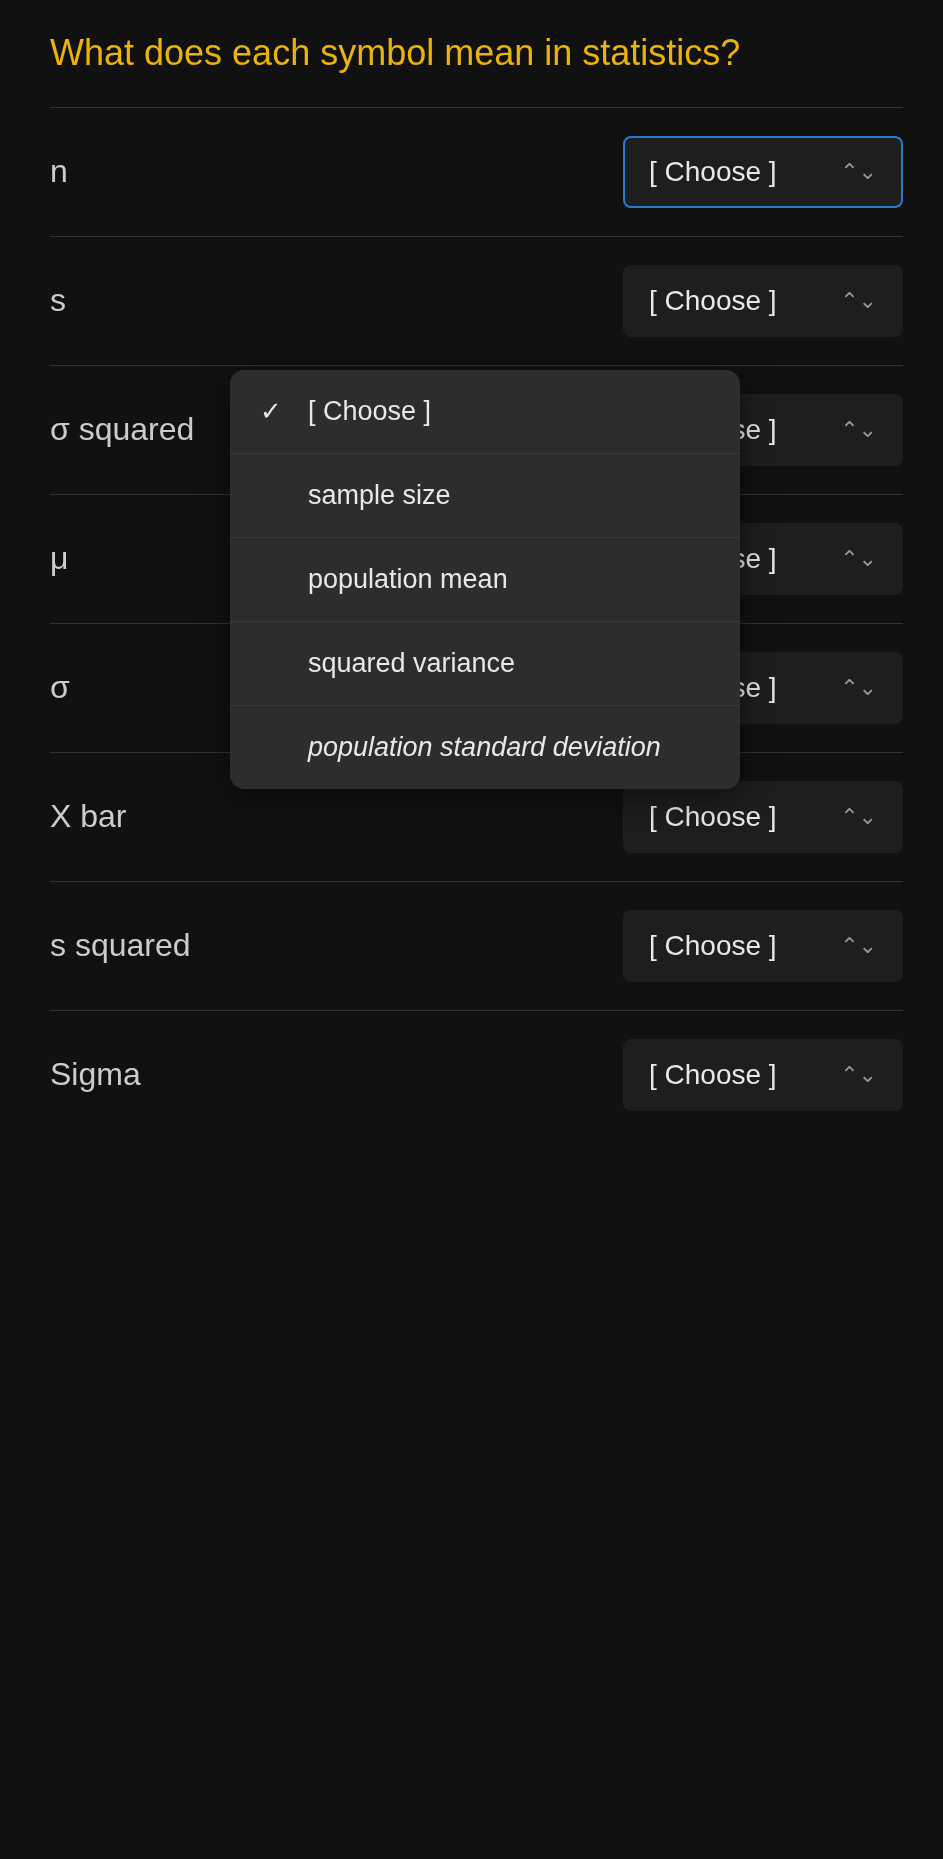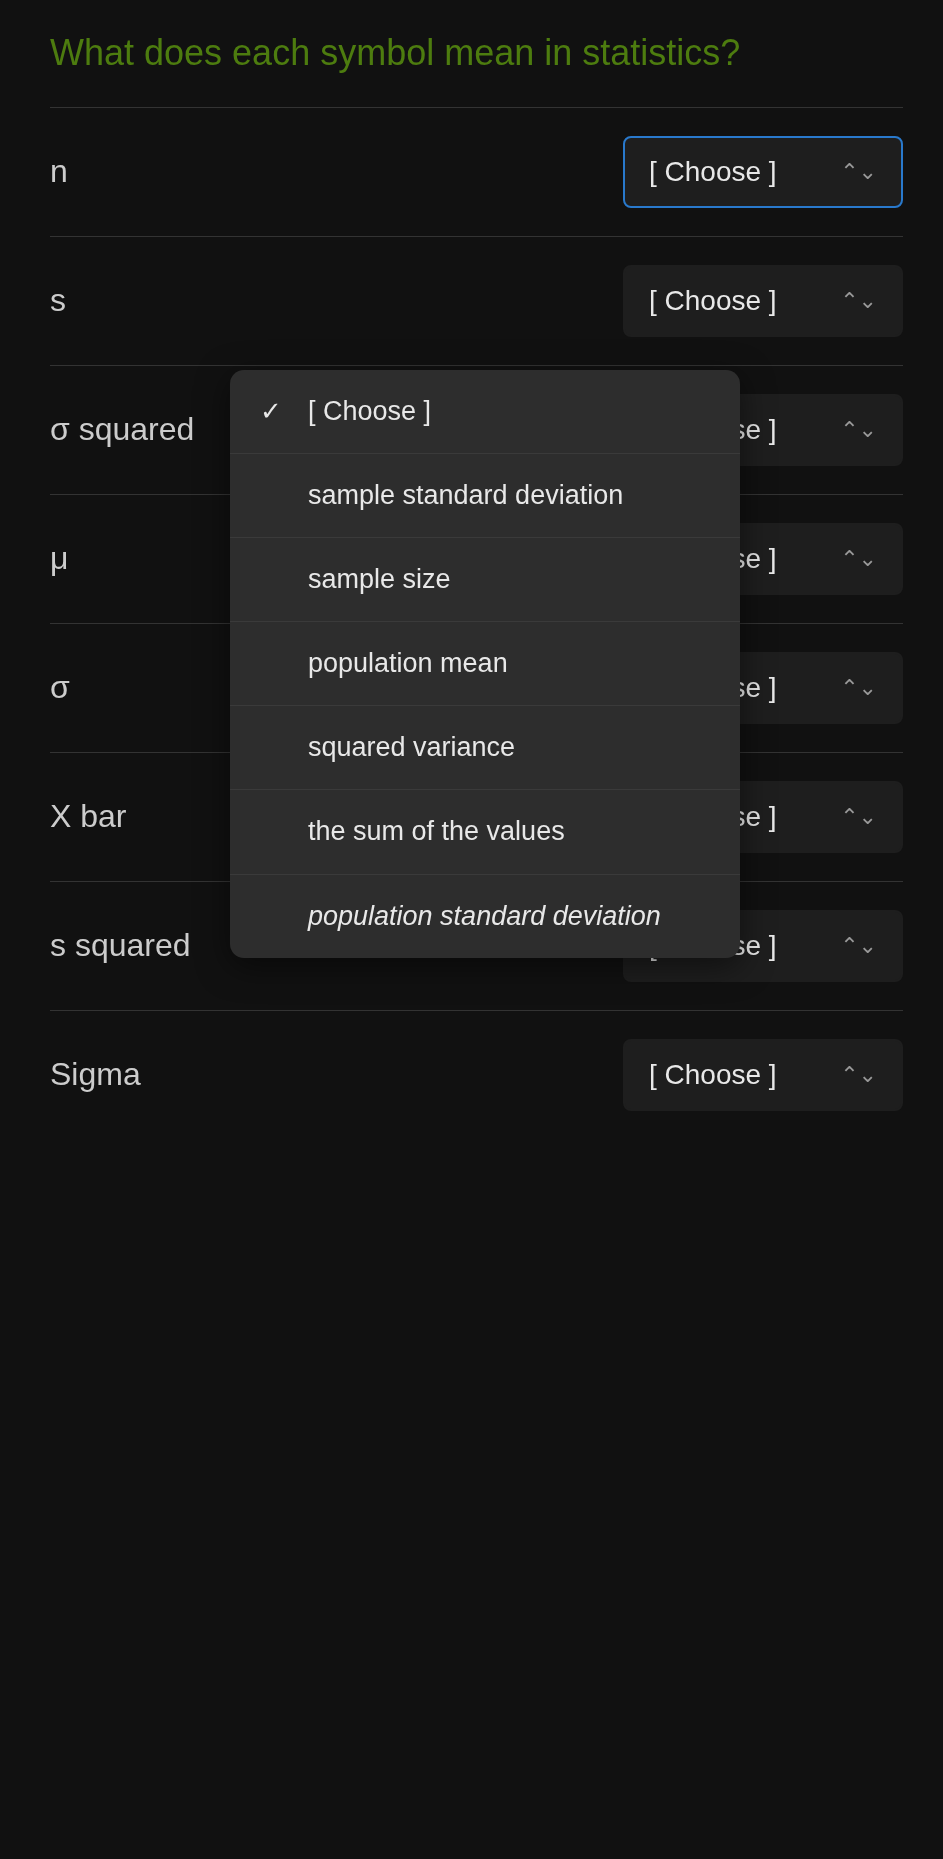--- a/index.html
+++ b/index.html
@@ -19,21 +19,21 @@
     }
 
     .page-container {
       padding: 30px 40px 60px 50px;
       position: relative;
     }
 
     .question-title {
       font-size: 36px;
       font-weight: 400;
-      color: #4d7c0f;
+      color: #eab308;
       line-height: 1.3;
       margin-bottom: 30px;
     }
 
     .divider {
       border: none;
       border-top: 1px solid #333333;
       margin: 0;
     }
 
@@ -136,40 +136,32 @@
     </button>
   </div>
 
   <div class="dropdown-overlay">
     <div class="dropdown-item selected">
       <span class="check-icon">✓</span>
       <span>[ Choose ]</span>
     </div>
     <div class="dropdown-item">
       <span class="no-check"></span>
-      <span>sample standard deviation</span>
-    </div>
-    <div class="dropdown-item">
-      <span class="no-check"></span>
       <span>sample size</span>
     </div>
     <div class="dropdown-item">
       <span class="no-check"></span>
       <span>population mean</span>
     </div>
     <div class="dropdown-item">
       <span class="no-check"></span>
       <span>squared variance</span>
     </div>
     <div class="dropdown-item">
       <span class="no-check"></span>
-      <span>the sum of the values</span>
-    </div>
-    <div class="dropdown-item">
-      <span class="no-check"></span>
       <span>population standard deviation</span>
     </div>
   </div>
 
   <hr class="divider">
 
   <div class="row">
     <span class="row-label">s</span>
     <button class="select-btn">
       <span>[ Choose ]</span>

